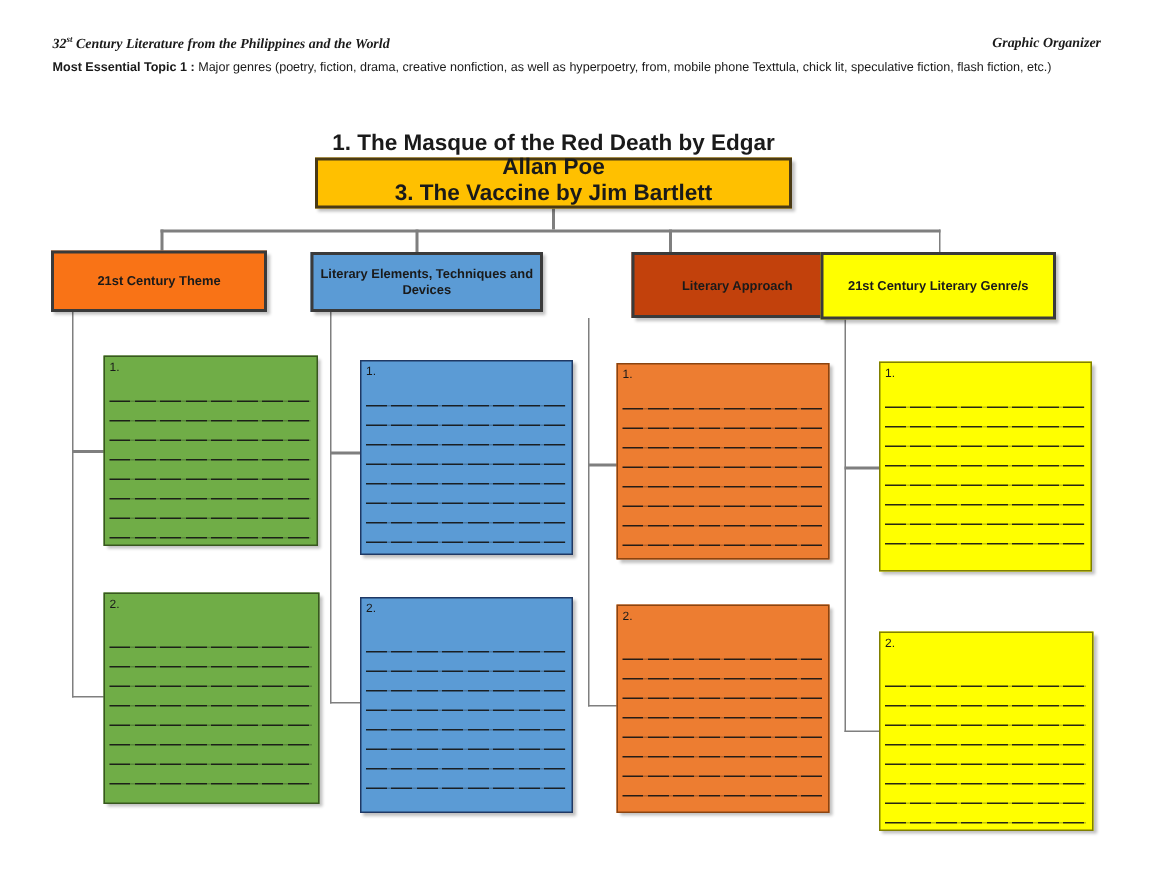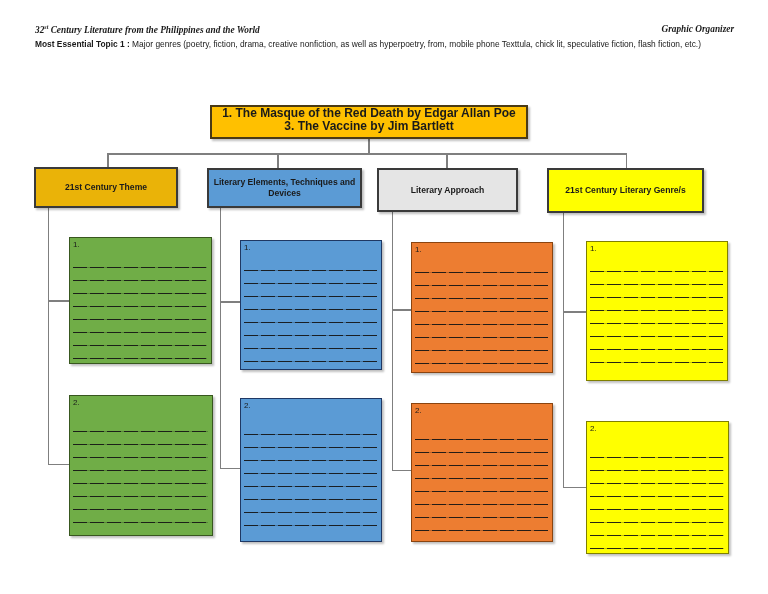--- a/index.html
+++ b/index.html
@@ -11,22 +11,22 @@
   .title-row{position:absolute;left:35px;right:34px;top:24px;display:flex;justify-content:space-between;
     font-family:"Liberation Serif",serif;font-style:italic;font-weight:bold;font-size:9.3px;}
   .title-row sup{font-size:6px;}
   .topic{position:absolute;left:35px;top:39px;width:690px;font-size:8.4px;line-height:1.3;}
   .topic b{font-weight:bold;}
   
   .conn{position:absolute;background:#7f7f7f;}
   
   .box{position:absolute;box-sizing:border-box;box-shadow:2px 2px 2px rgba(0,0,0,0.25);}
   .root-box{left:210px;top:105px;width:318px;height:34px;border:2px solid #4a3a15;
-    display:flex;flex-direction:column;justify-content:flex-start;text-align:center;
-    font-size:12px;font-weight:600;line-height:1.1;}
+    display:flex;flex-direction:column;justify-content:flex-end;text-align:center;
+    font-size:15px;font-weight:600;line-height:1.1;}
   .cat{border:2px solid #3a3a3a;display:flex;align-items:center;justify-content:center;
     text-align:center;font-size:8.6px;font-weight:bold;line-height:1.25;padding:0 4px;}
   .cat-0{left:34px;top:167px;width:144px;height:41px;}
   .cat-1{left:207px;top:168px;width:155px;height:40px;}
   .cat-2{left:377px;top:168px;width:141px;height:44px;}
   .cat-3{left:547px;top:168px;width:157px;height:45px;text-align:center;}
   .note{border:1.5px solid;}
   .note .note-label{position:absolute;left:3px;top:2px;font-size:8px;}
   .note-lines{position:absolute;left:3px;right:4px;}
   .ln-a{top:17px;}
@@ -78,27 +78,27 @@
 
   <div class="conn" style="left:562.5px;top:213px;width:1.5px;height:275px"></div>
   <div class="conn" style="left:562.5px;top:311px;width:24px;height:1.5px"></div>
   <div class="conn" style="left:562.5px;top:486.5px;width:24px;height:1.5px"></div>
 
   <div class="box root-box" style="background: rgb(255, 192, 0);">
     <div>1. The Masque of the Red Death by Edgar Allan Poe</div>
     <div>3. The Vaccine by Jim Bartlett</div>
   </div>
 
-  <div class="box cat cat-0" style="background: #eab308;">
+  <div class="box cat cat-0" style="background: #f97316;">
       <span>21st Century Theme</span>
     </div>
   <div class="box cat cat-1" style="background: rgb(91, 155, 213);">
       <span>Literary Elements, Techniques and Devices</span>
     </div>
-  <div class="box cat cat-2" style="background: #e5e5e5;">
+  <div class="box cat cat-2" style="background: #c2410c; margin-left: 44px;">
       <span>Literary Approach</span>
     </div>
   <div class="box cat cat-3" style="background: rgb(255, 255, 0);">
       <span>21st Century Literary Genre/s</span>
     </div>
 
   <div class="box note nb-0a" style="background: rgb(112, 173, 71);">
     <span class="note-label">1.</span>
     <div class="note-lines ln-a">
         <div class="rule-line"></div>

